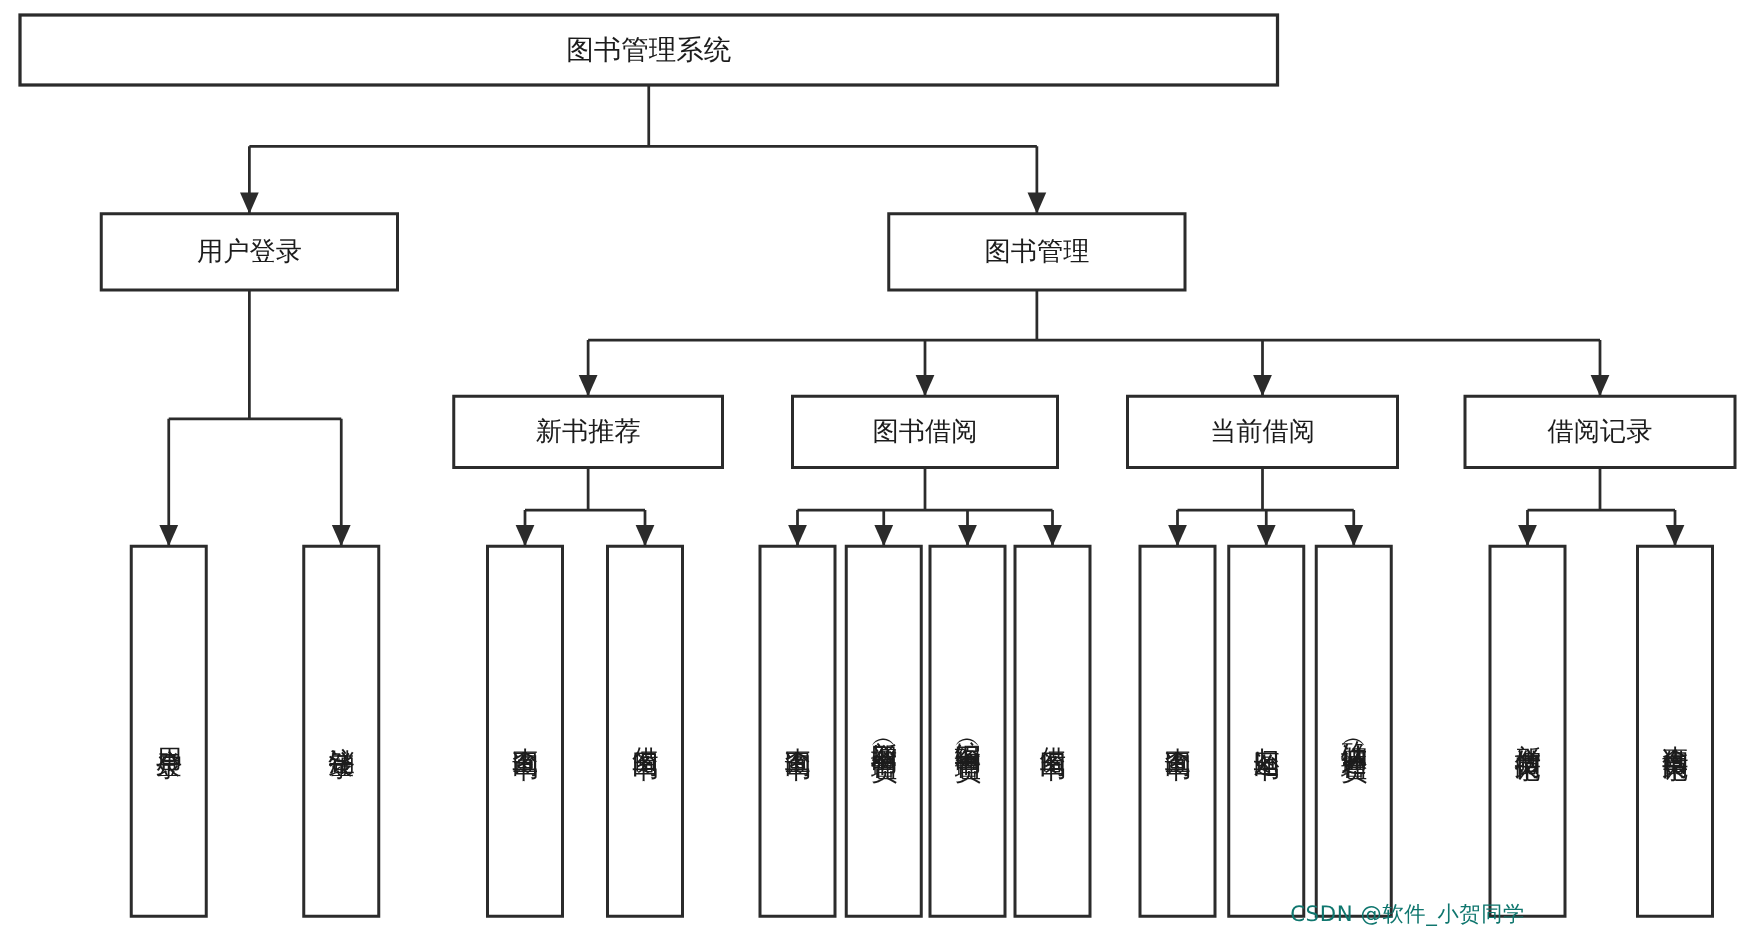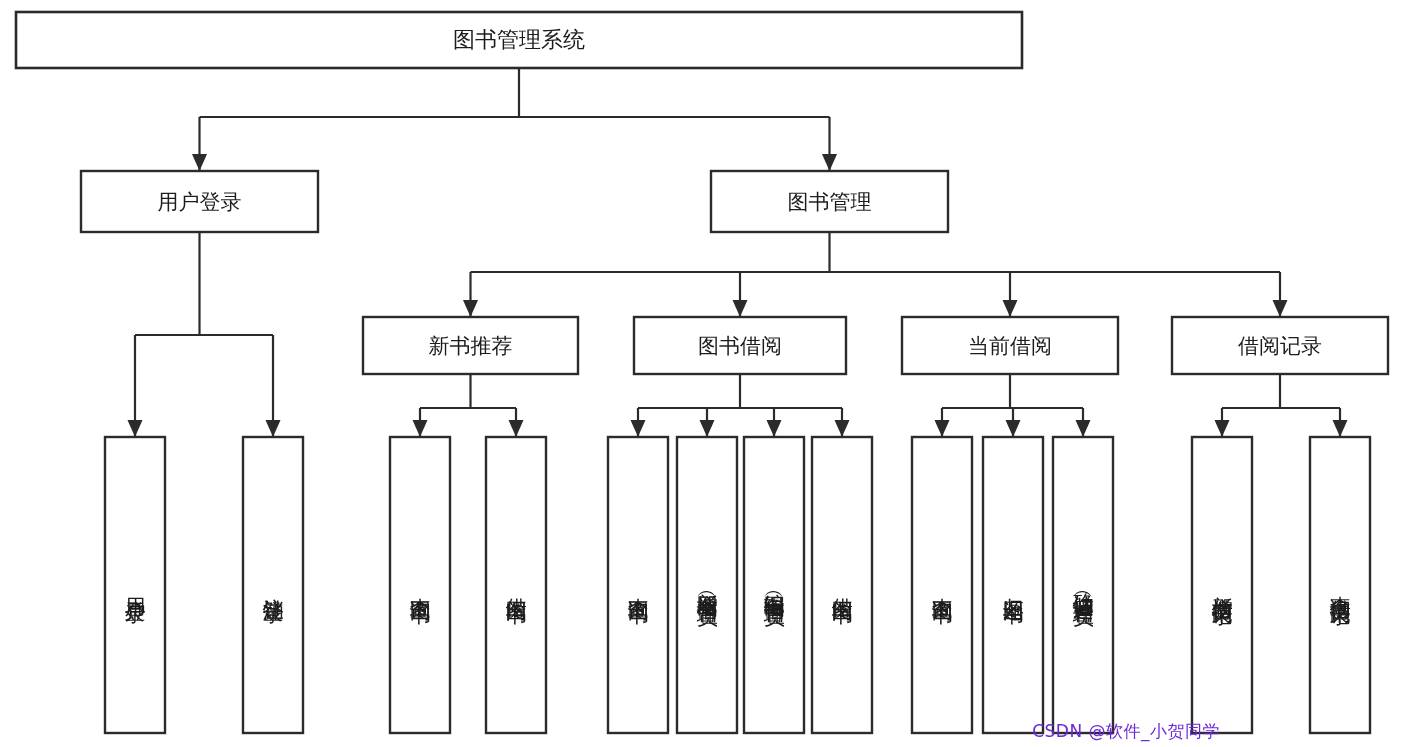--- a/index.html
+++ b/index.html
@@ -75,21 +75,21 @@
     white-space: nowrap;
     text-align: center;
     pointer-events: none;
   }
   .watermark {
     position: absolute;
     right: 8px;
     bottom: 4px;
     font-family: "DejaVu Sans", "Liberation Sans", sans-serif;
     font-size: 17px;
-    color: #6d28d9;
+    color: #0f766e;
     letter-spacing: 0.5px;
     white-space: nowrap;
   }
 </style>
 </head>
 <body>
 
 <div id="diagram-root">
 
   <svg class="diagram-canvas" viewBox="0 0 1405 747">

